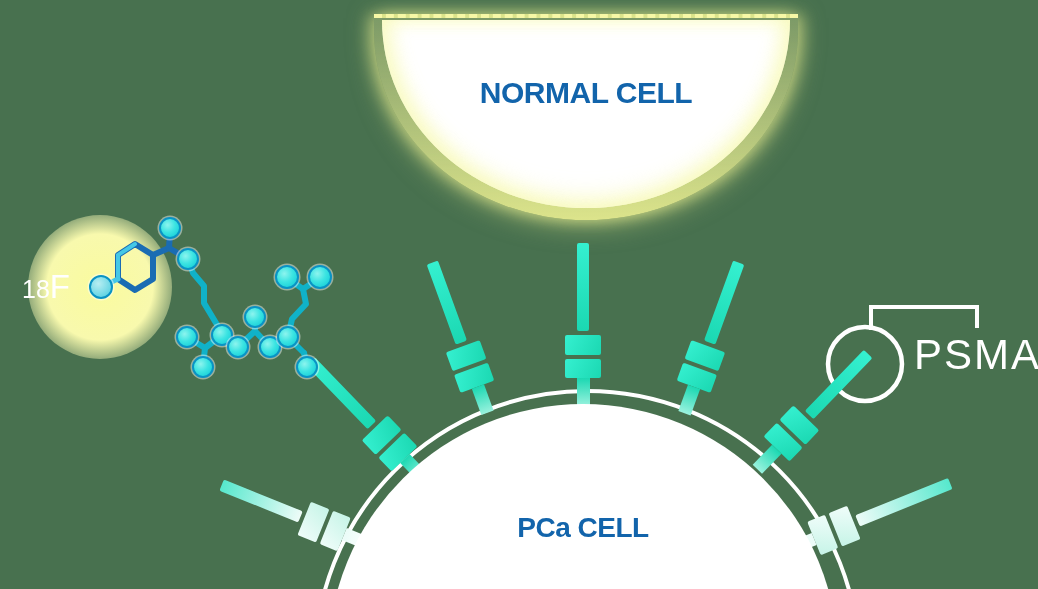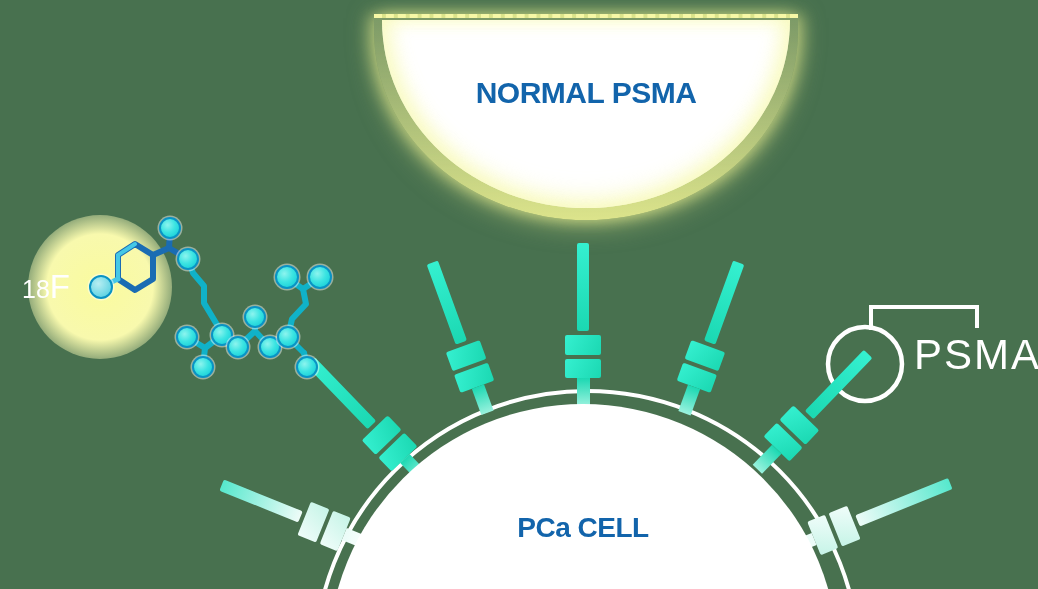--- a/index.html
+++ b/index.html
@@ -88,21 +88,21 @@
   .isotope-label .elem{font-size:33px;}
   .molecule-svg{position:absolute;left:0;top:0;z-index:7;pointer-events:none;}
 </style>
 </head>
 <body>
 
 <div class="canvas">
 
   <div class="normal-cell-glow"></div>
   <div class="normal-cell">
-    <div class="normal-cell-label">NORMAL PSMA</div>
+    <div class="normal-cell-label">NORMAL CELL</div>
   </div>
 
   <div class="pca-group">
     <div class="pca-ring"></div>
     <svg class="psma-svg" width="1038" height="584" viewBox="0 0 1038 584">
         <circle cx="865" cy="353" r="37" fill="none" stroke="#ffffff" stroke-width="4.5"></circle>
         <polyline points="871,319 871,296 977,296 977,317" fill="none" stroke="#ffffff" stroke-width="4"></polyline>
       </svg>
     <div id="receptors">
         <div class="receptor pale" style="left: 352px; top: 374px; transform: rotate(-68deg);">

